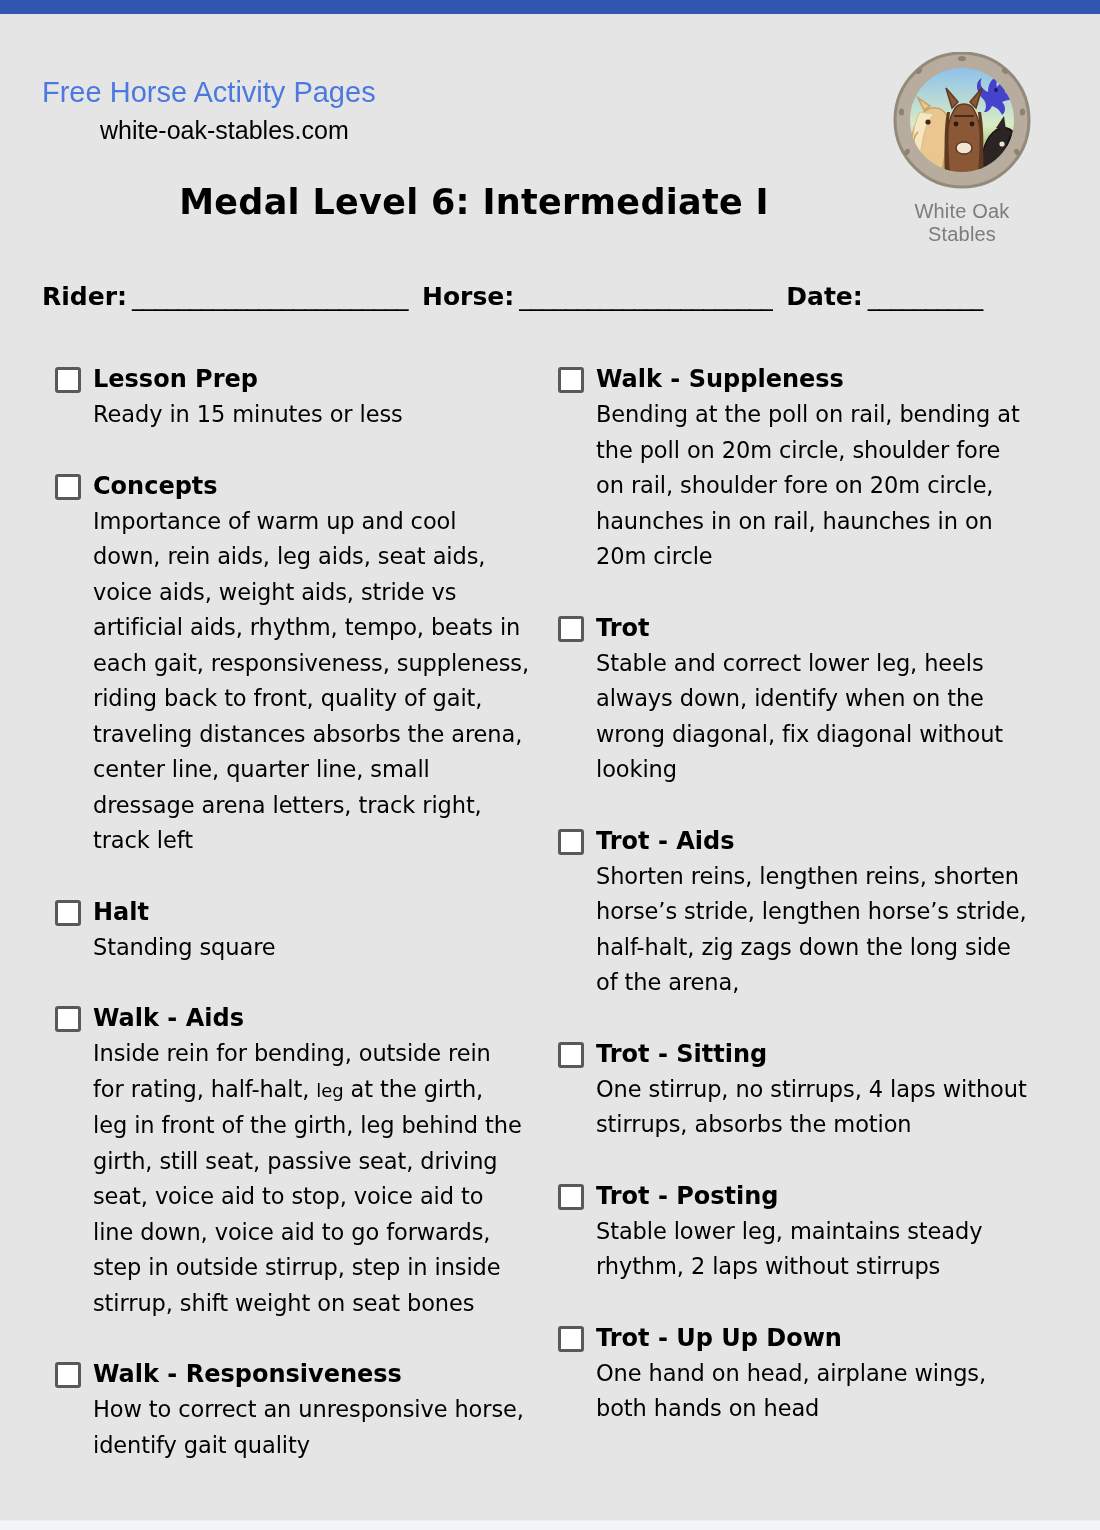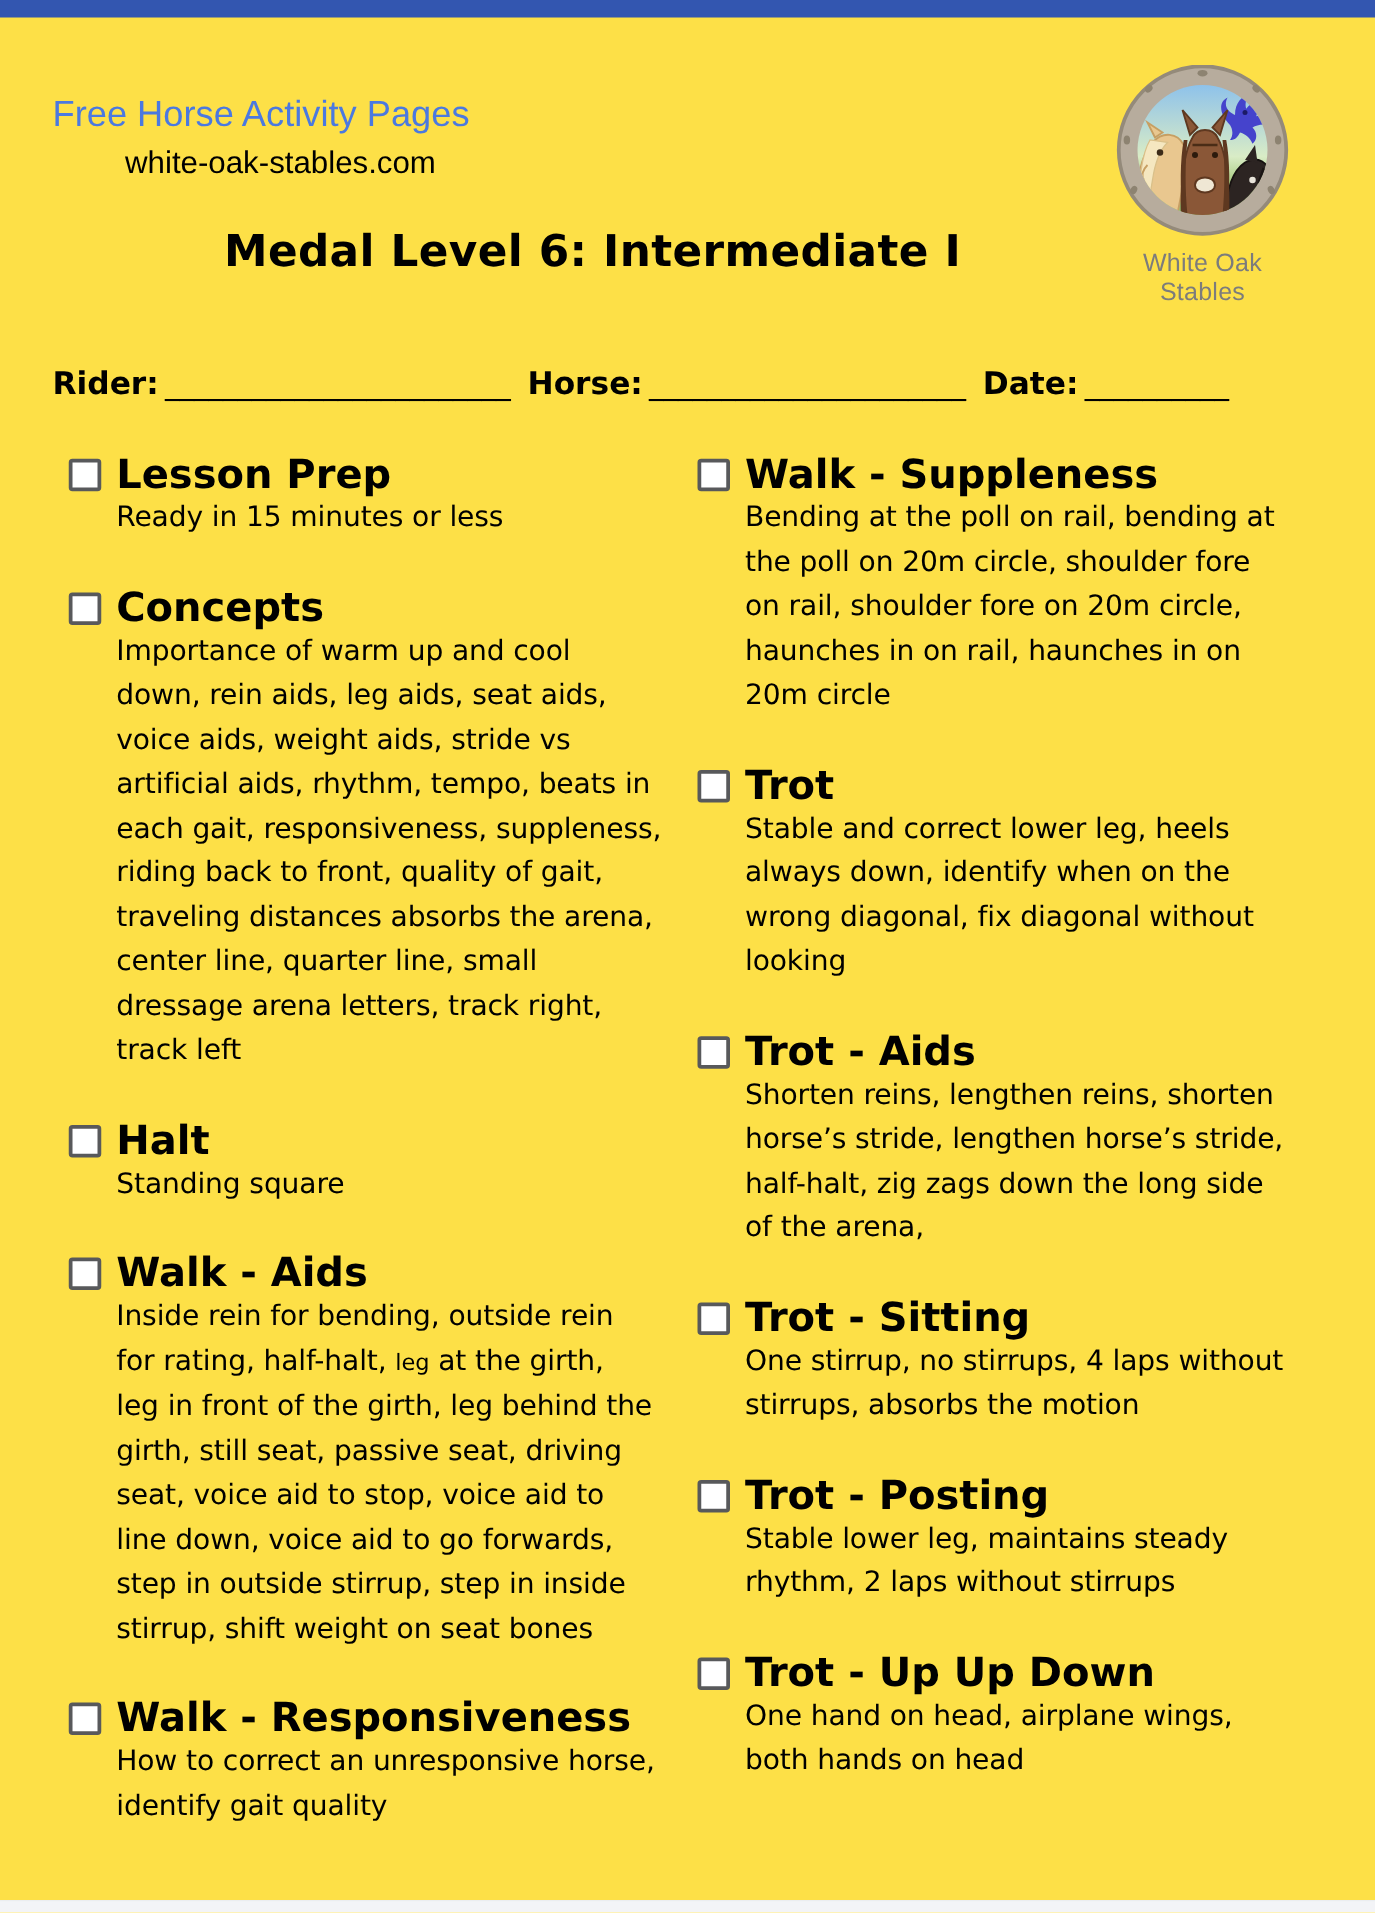--- a/index.html
+++ b/index.html
@@ -1,45 +1,45 @@
 <!DOCTYPE html>
 <html><head>
 <meta charset="utf-8">
 <style>
   html,body{margin:0;padding:0;background:#fff;}
-  .page{position:relative;width:1100px;height:1530px;background:#fde047;overflow:hidden;
+  .page{position:relative;width:1100px;height:1530px;background:#e5e5e5;overflow:hidden;
         font-family:"DejaVu Sans",sans-serif;color:#000;}
   .top-bar{position:absolute;top:0;left:0;width:100%;height:14px;background:#3356b0;}
   .bottom-bar{position:absolute;bottom:0;left:0;width:100%;height:9px;background:#f3f4f7;border-top:1px solid #ebedf0;}
 
   .brand{position:absolute;top:76px;left:42px;font-size:29px;color:#4b79e0;
          font-family:"Liberation Sans",sans-serif;}
   .site{position:absolute;top:116px;left:100px;font-size:25px;font-family:"Liberation Sans",sans-serif;}
 
   .logo{position:absolute;top:52px;left:882px;width:160px;text-align:center;}
   .logo svg{display:block;margin:0 auto;}
   .logo-caption{margin-top:2px;font-size:20px;color:#7c7c7c;font-family:Liberation Sans, sans-serif;letter-spacing:.2px;}
 
   .title{position:absolute;top:182px;left:0;width:948px;text-align:center;
          font-size:35px;font-weight:700;letter-spacing:.3px;}
 
-  .form-row{position:absolute;top:292px;left:42px;display:flex;align-items:baseline;
+  .form-row{position:absolute;top:282px;left:42px;display:flex;align-items:baseline;
             font-size:25px;font-weight:700;white-space:nowrap;}
   .blank{font-weight:400;font-size:24px;margin:0 14px 0 5px;letter-spacing:-.5px;}
   .blank.last{margin-right:0;}
 
   .col{position:absolute;top:362px;}
   .col-left{left:55px;width:497px;}
   .col-right{left:558px;width:535px;}
 
   .item{margin-bottom:36px;}
   .item-head{display:flex;align-items:flex-start;}
   .checkbox{flex:0 0 auto;width:20px;height:20px;border:3px solid #58595b;border-radius:3px;
             background:#fff;margin:5px 12px 0 0;}
-  .item-title{font-size:32px;font-weight:700;line-height:35px;white-space:nowrap;}
+  .item-title{font-size:24px;font-weight:700;line-height:35px;white-space:nowrap;}
   .item-desc{margin-left:38px;}
   .desc-line{font-size:22.5px;line-height:35.5px;white-space:nowrap;letter-spacing:-.1px;}
   .small-inline{font-size:18px;}
 </style>
 </head>
 <body>
 
 <div class="page">
   <div class="top-bar"></div>
 

